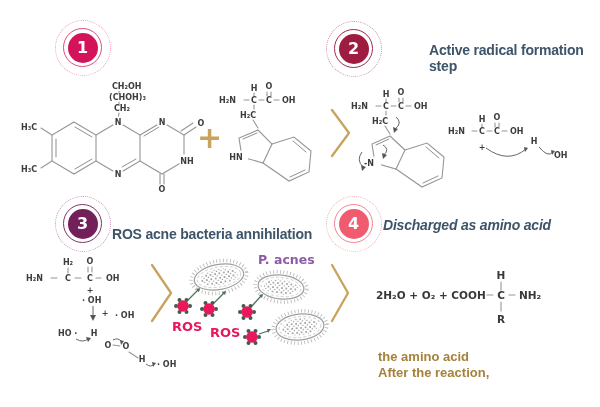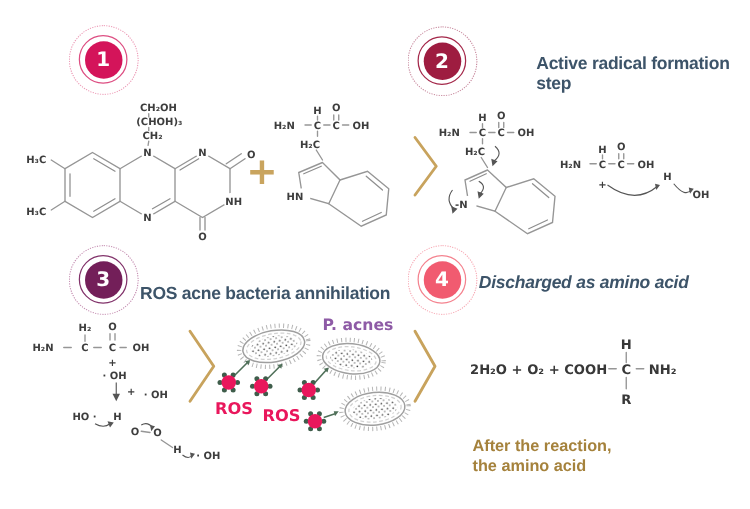--- a/index.html
+++ b/index.html
@@ -313,17 +313,17 @@
     <g>
       <text class="chem-lg" x="4" y="35">2H₂O + O₂ + COOH</text>
       <text class="chem-lg" x="129" y="15" text-anchor="middle">H</text>
       <text class="chem-lg" x="129" y="35" text-anchor="middle">C</text>
       <text class="chem-lg" x="129" y="59" text-anchor="middle">R</text>
       <text class="chem-lg" x="147" y="35">NH₂</text>
     </g>
   </svg>
 
   <div class="after-note" style="left:378px;top:349px;">
+    <div>the amino acid</div>
     <div>After the reaction,</div>
-    <div>the amino acid</div>
   </div>
 
 </div>
 
 </body></html>

